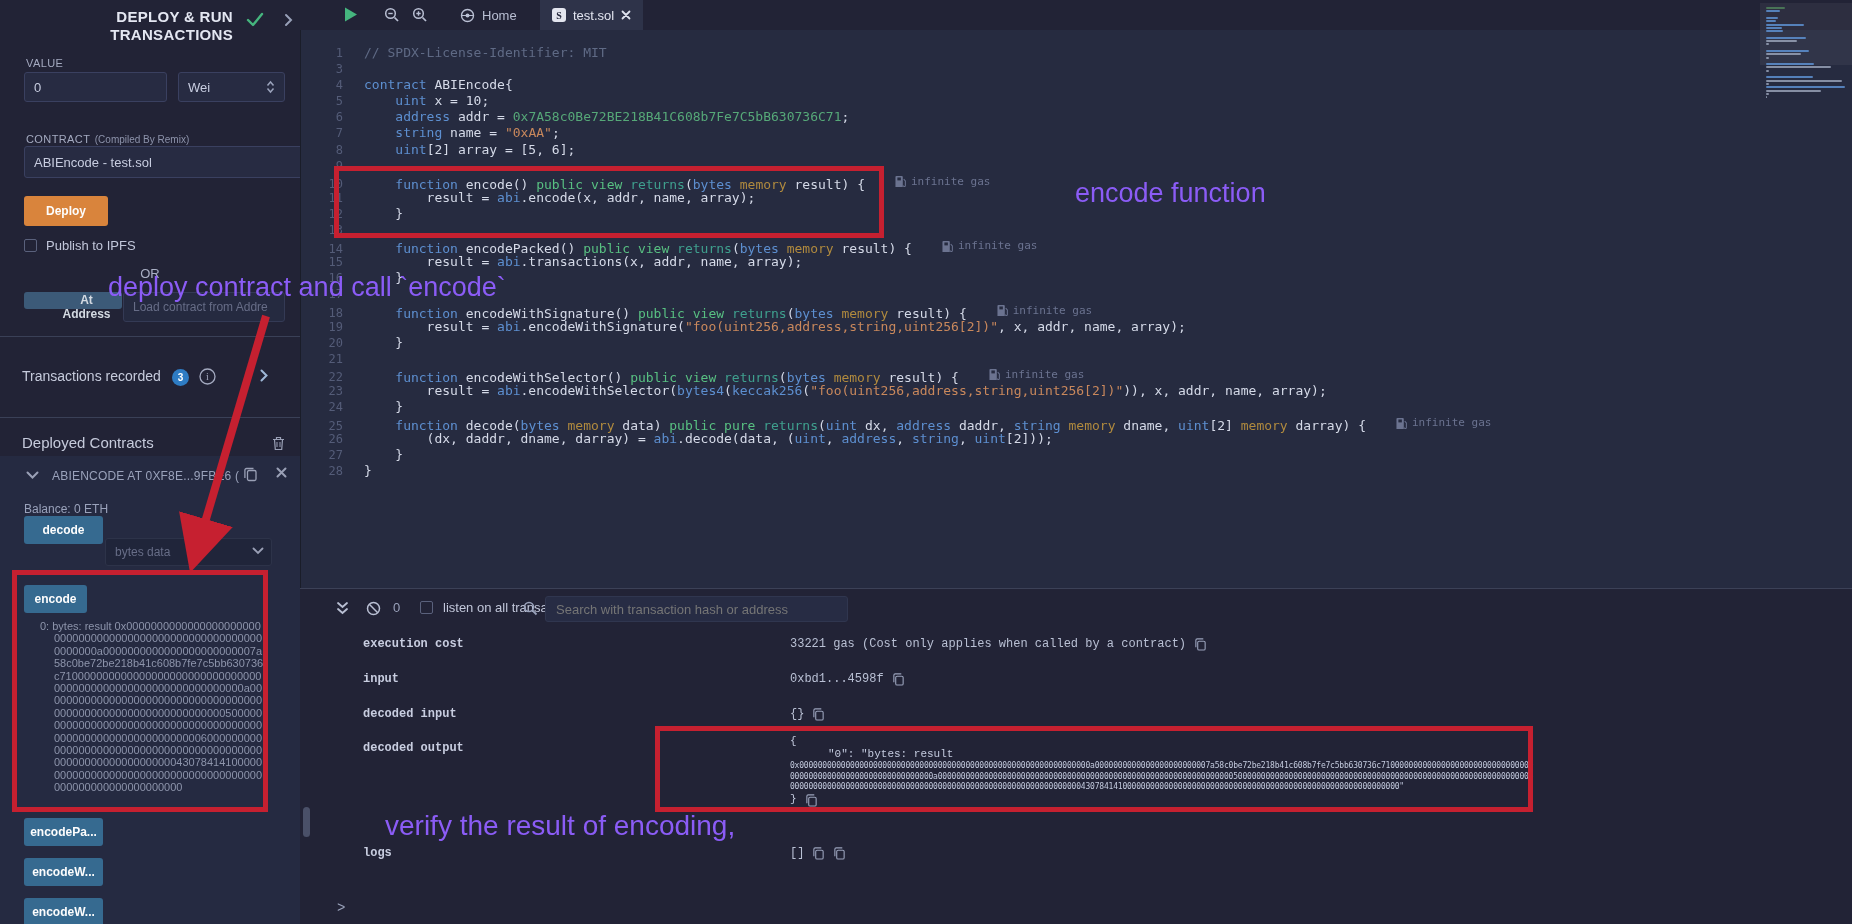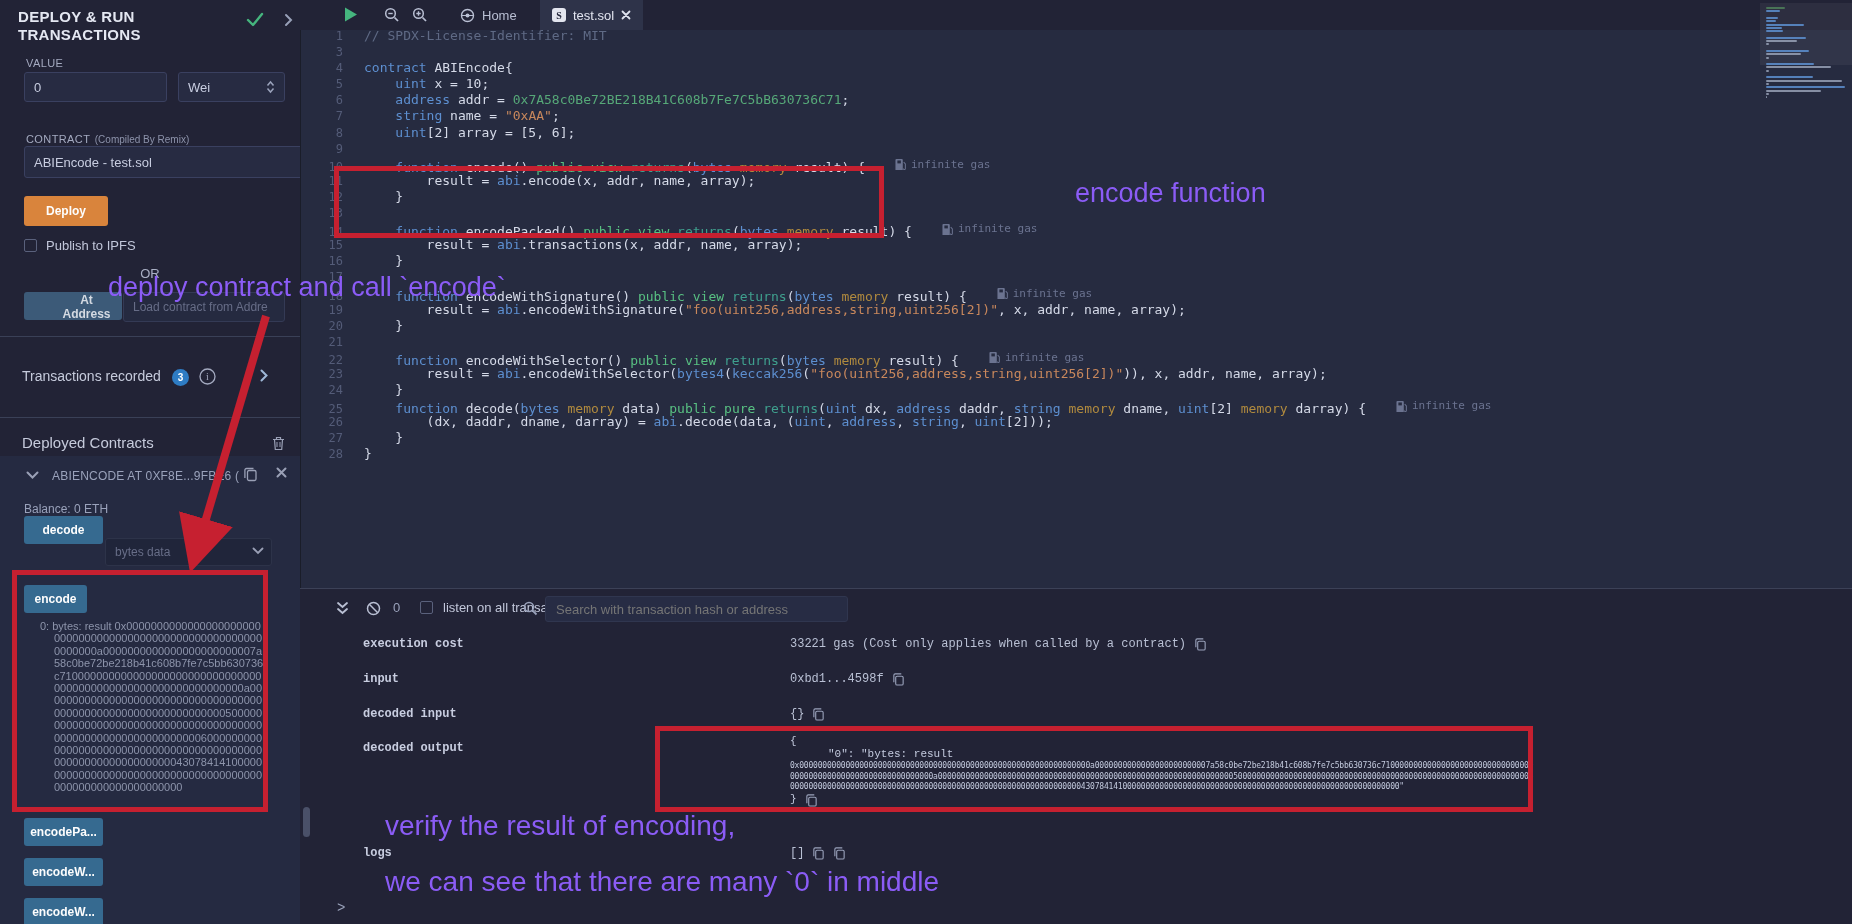--- a/index.html
+++ b/index.html
@@ -3,21 +3,21 @@
 <meta charset="utf-8">
 <style>
   html,body{margin:0;padding:0;background:#1b1e2b;}
   *{box-sizing:border-box;}
   #app{position:relative;width:1852px;height:924px;overflow:hidden;background:#222336;
        font-family:"Liberation Sans",sans-serif;color:#c6cbdc;}
   .abs{position:absolute;}
 
   
   #left-panel{left:0;top:0;width:300px;height:924px;background:#222336;}
-  .panel-title{left:18px;top:8px;width:215px;font-size:15px;font-weight:600;color:#e4e7f2;line-height:1.2;letter-spacing:.3px;}
+  .panel-title{left:18px;top:8px;width:215px;font-size:15px;font-weight:600;color:#e4e7f2;line-height:1.2;letter-spacing:.3px;text-align:right;}
   .lbl{font-size:11px;color:#a4aac0;letter-spacing:.4px;}
   .lbl-note{font-size:10px;color:#8d93ab;letter-spacing:0;}
   .inp, .sel{background:#272b42;border:1px solid #3a4060;border-radius:3px;color:#c8cde0;
              font-size:13px;padding:0 9px;font-family:"Liberation Sans",sans-serif;}
   .inp::placeholder{color:#676d87;}
   .sel{display:flex;align-items:center;justify-content:space-between;}
   .btn{border:none;border-radius:3px;font-size:12px;font-weight:700;color:#fdfdfd;
        font-family:"Liberation Sans",sans-serif;cursor:pointer;}
   .btn-orange{background:#d9843c;}
   .btn-steel{background:#3c5a78;color:#d4dae2;}
@@ -31,21 +31,21 @@
   #encode-output{left:40px;top:620px;width:226px;font-size:11px;line-height:12.4px;color:#8d94ab;
                  word-break:break-all;padding-left:14px;text-indent:-14px;}
 
   
   #editor{left:300px;top:0;width:1552px;height:588px;background:#262b40;border-left:1px solid #1a1d29;}
   #tabbar{left:300px;top:0;width:1552px;height:30px;background:#222336;}
   .tab{position:absolute;top:0;height:30px;display:flex;align-items:center;gap:7px;padding:0 12px;font-size:13px;color:#b9bfd3;}
   .tab.active{background:#2e3349;color:#e2e5f0;}
   .file-ic{display:inline-flex;align-items:center;justify-content:center;width:14px;height:14px;border-radius:3px;
            background:#e3e6ef;color:#23263a;font-size:10px;font-weight:700;font-family:"Liberation Serif",serif;}
-  #code-lines{left:300px;top:28px;width:1500px;}
+  #code-lines{left:300px;top:45px;width:1500px;}
   .cl{height:16.1px;line-height:16.1px;white-space:pre;font-family:"DejaVu Sans Mono",monospace;font-size:13px;}
   .ln{display:inline-block;width:64px;padding-right:21px;text-align:right;color:#545c78;font-size:12px;}
   .tk-pl{color:#d5dae8}.tk-com{color:#5f6a85}.tk-kw{color:#5d8fd0}.tk-fn{color:#58c082}
   .tk-ret{color:#3fa08e}.tk-mem{color:#b08a3e}.tk-str{color:#c9885c}.tk-adr{color:#56a878}
   .gas{display:inline-flex;align-items:center;gap:5px;margin-left:30px;color:#6b7390;font-size:11px;
        font-family:"DejaVu Sans Mono",monospace;}
   
   #minimap{left:1764px;top:3px;width:84px;height:100px;}
   #minimap .vp{position:absolute;left:-4px;top:0;width:92px;height:62px;background:rgba(255,255,255,.05);}
   #minimap .mbar{position:absolute;height:2px;border-radius:1px;opacity:.85;}
@@ -111,21 +111,21 @@
         </svg>
     </div>
 
     <button class="abs btn btn-orange" style="left:24px;top:196px;width:84px;height:30px;">Deploy</button>
 
     <input type="checkbox" class="abs chk" style="left: 24px; top: 239px;">
     <span class="abs" style="left:46px;top:238px;font-size:13px;color:#c2c7da;">Publish to IPFS</span>
 
     <div class="abs" style="left:0;top:266px;width:300px;text-align:center;font-size:13px;color:#aab0c5;">OR</div>
 
-    <button class="abs btn btn-steel" style="left:24px;top:292px;width:98px;height:28px;padding-left:33px;">At Address</button>
+    <button class="abs btn btn-steel" style="left:24px;top:292px;width:98px;height:17px;padding-left:33px;">At Address</button>
     <input class="abs inp" style="left: 123px; top: 292px; width: 162px; height: 30px; background: rgb(37, 42, 64); border-color: rgb(52, 58, 85); font-size: 12px;" placeholder="Load contract from Addre">
 
     <div class="abs section-box"></div>
     <span class="abs" style="left:22px;top:368px;font-size:14px;color:#c6cbdc;">Transactions recorded</span>
     <span class="abs badge" style="left:172px;top:369px;">3</span>
     <span class="abs" style="left:199px;top:368px;">
       <svg width="17" height="17" viewBox="0 0 17 17">
           <circle cx="8.5" cy="8.5" r="7.5" stroke="#a4aac0" stroke-width="1.3" fill="none"></circle>
           <text x="8.5" y="12.2" text-anchor="middle" font-size="10" font-family="Liberation Serif,serif" fill="#a4aac0">i</text>
         </svg>
@@ -397,15 +397,14 @@
     <defs>
         <marker id="ah" markerWidth="7" markerHeight="7" refX="3.5" refY="3.5" orient="auto">
           <path d="M0 0L7 3.5L0 7z" fill="#c62030"></path>
         </marker>
       </defs>
     <line x1="116" y1="16" x2="48" y2="246" stroke="#c62030" stroke-width="8" marker-end="url(#ah)"></line>
   </svg>
   <div class="abs red-box" style="left:12px;top:570px;width:256px;height:242px;"></div>
   <div class="abs red-box" style="left:655px;top:726px;width:878px;height:86px;"></div>
   <div class="abs red-text" style="left:385px;top:810px;font-size:28px;">verify the result of encoding,</div>
-  <div class="abs red-text" style="left:385px;top:866px;font-size:28px;">we can see that there are many `0` in middle</div>
 
 </div>
 
 </body></html>

